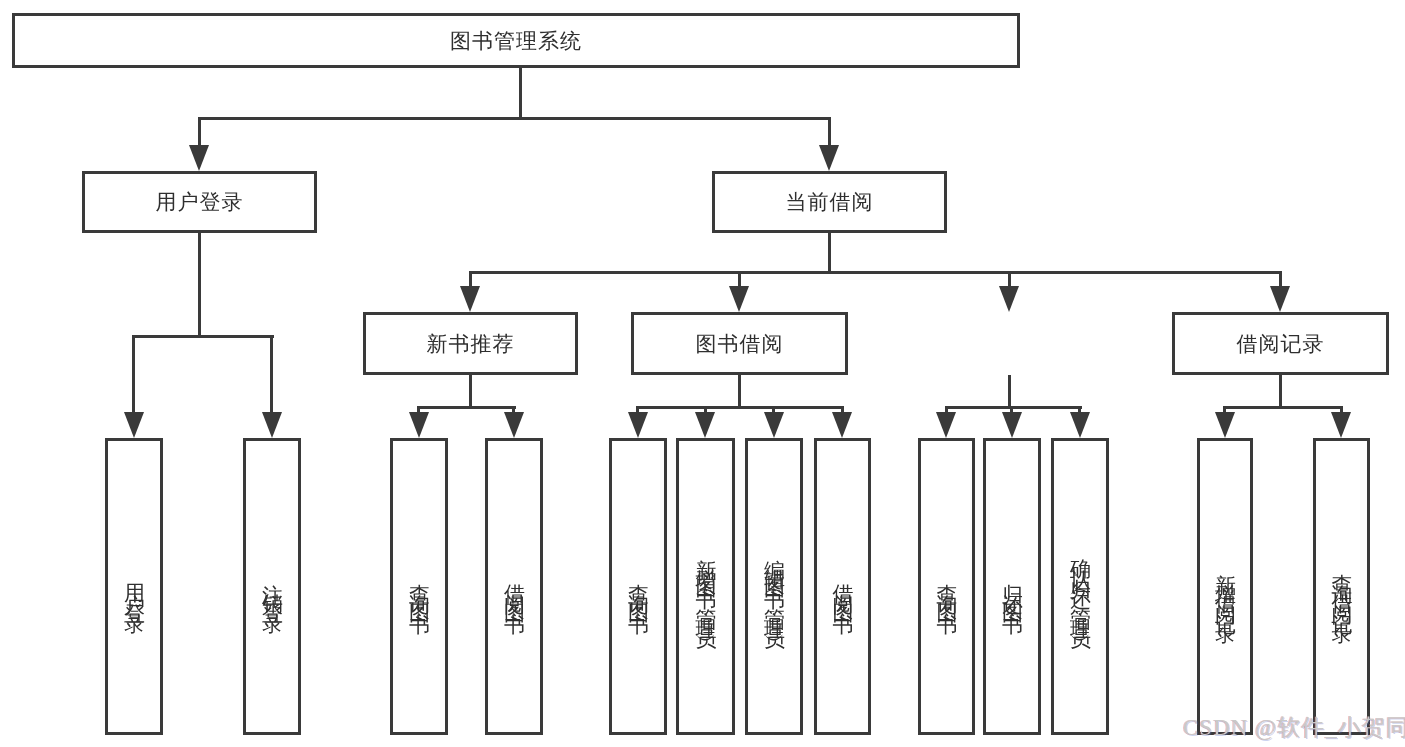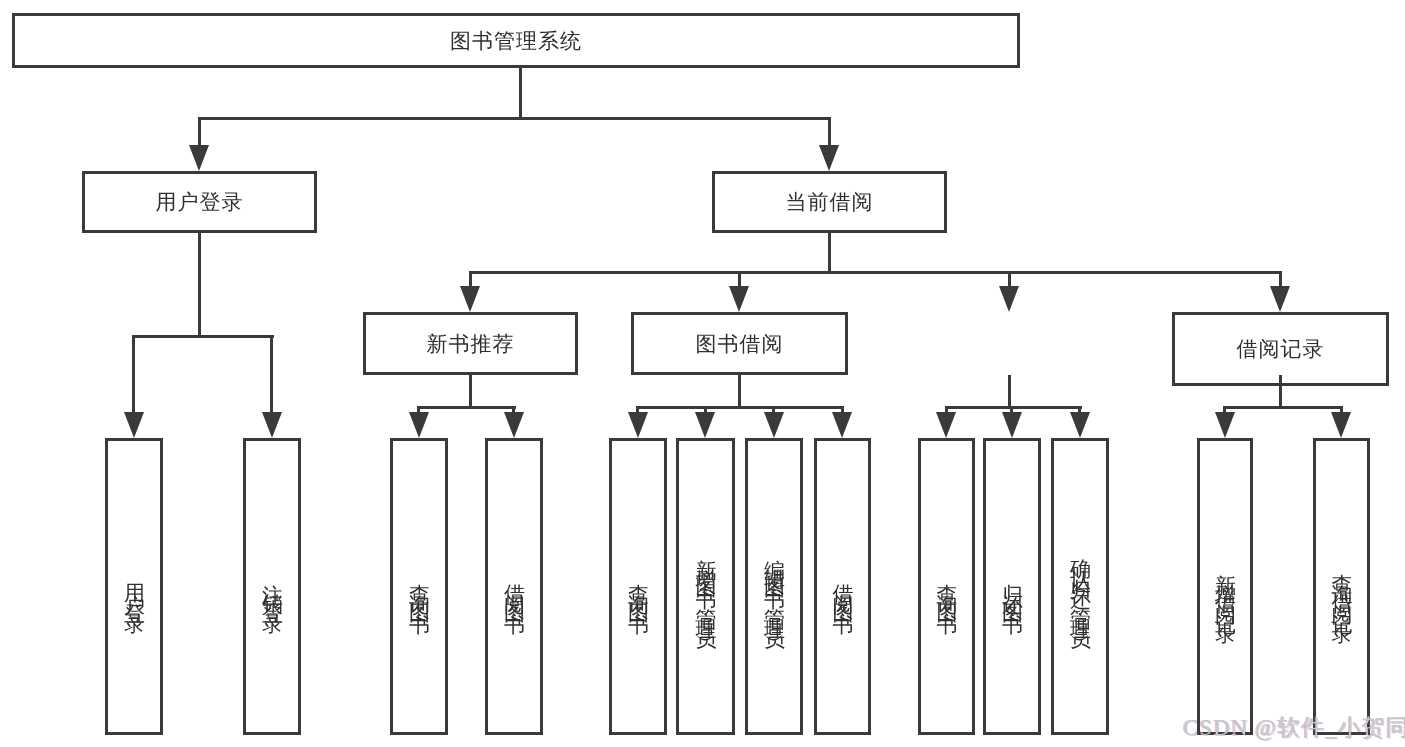--- a/index.html
+++ b/index.html
@@ -86,21 +86,21 @@
   <div class="arrow" style="left:999px;top:286px"></div>
   <div class="ln" style="left:1279px;top:271px;width:3px;height:18px"></div>
   <div class="arrow" style="left:1270px;top:286px"></div>
 
   <div class="box" style="left:363px;top:312px;width:215px;height:63px">
     <span>新书推荐</span>
   </div>
   <div class="box" style="left:631px;top:312px;width:217px;height:63px">
     <span>图书借阅</span>
   </div>
-  <div class="box" style="left:1172px;top:312px;width:217px;height:74px">
+  <div class="box" style="left:1172px;top:312px;width:217px;height:63px">
     <span>借阅记录</span>
   </div>
 
   <div class="ln" style="left:198px;top:233px;width:3px;height:104px"></div>
   <div class="ln" style="left:132px;top:335px;width:142px;height:3px"></div>
   <div class="ln" style="left:132px;top:335px;width:3px;height:79px"></div>
   <div class="arrow" style="left:124px;top:412px"></div>
   <div class="ln" style="left:270px;top:335px;width:3px;height:79px"></div>
   <div class="arrow" style="left:262px;top:412px"></div>
 

